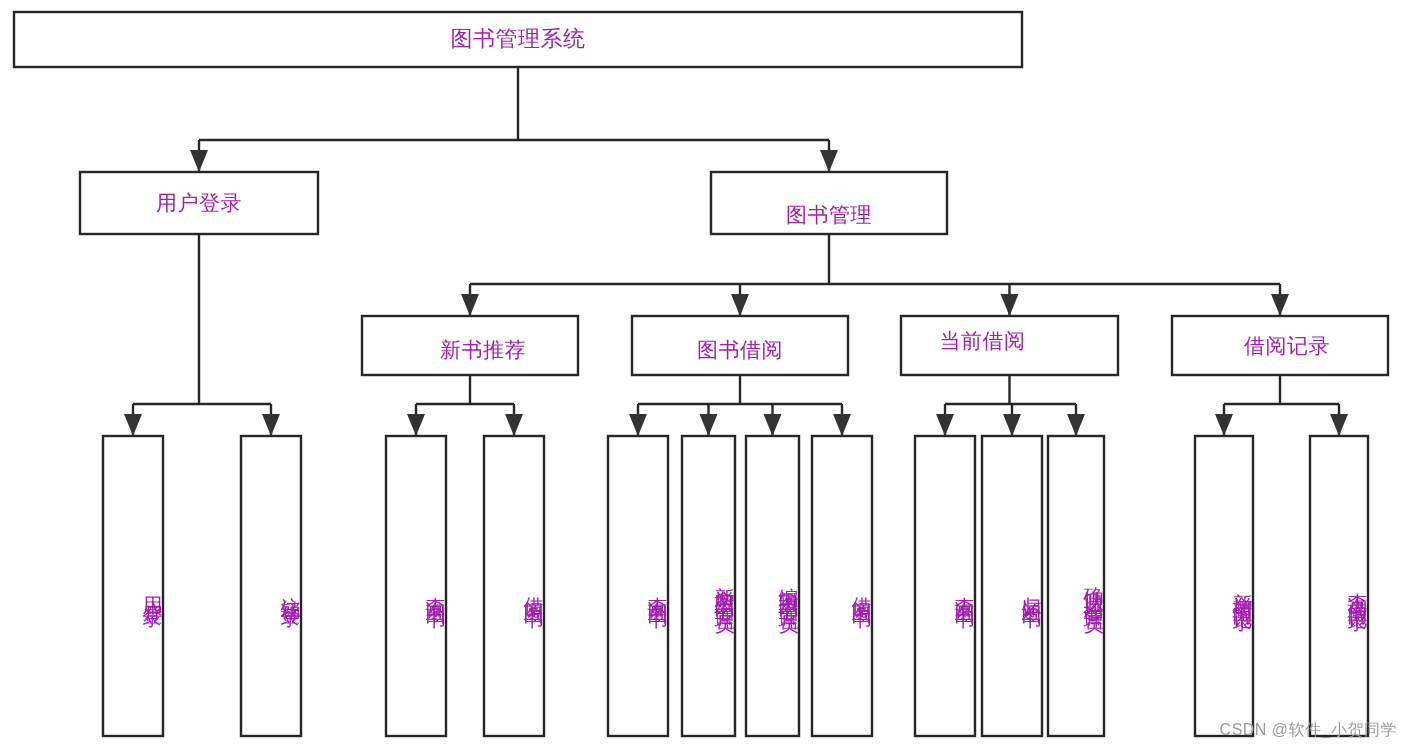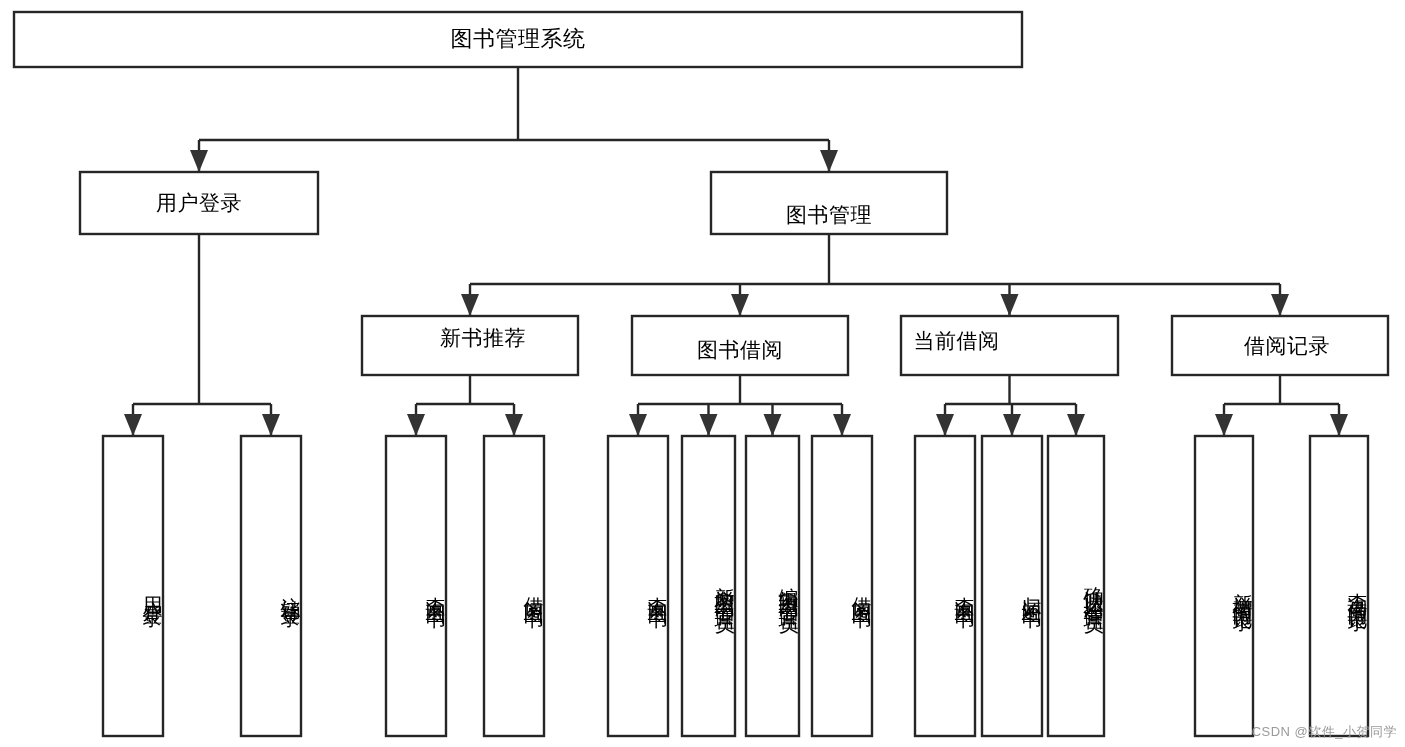--- a/index.html
+++ b/index.html
@@ -38,21 +38,21 @@
   }
   .arrow-head {
     fill: #333333;
     stroke: none;
   }
   .node-label {
     position: absolute;
     display: flex;
     align-items: center;
     justify-content: center;
-    color: #000000;
+    color: #a21caf;
     font-family: "Liberation Sans", "DejaVu Sans", sans-serif;
     box-sizing: border-box;
     pointer-events: none;
   }
   .node-label.horizontal {
     font-size: 21px;
     letter-spacing: 0.5px;
     line-height: 1.2;
   }
   .node-label.horizontal.root {
@@ -65,21 +65,21 @@
     letter-spacing: 4px;
     line-height: 1.0;
     align-items: flex-start;
     padding-top: 6px;
     justify-content: center;
   }
   .watermark {
     position: absolute;
     right: 8px;
     bottom: 6px;
-    font-size: 13px;
+    font-size: 16px;
     color: #9a9a9a;
     font-family: "Liberation Sans", "DejaVu Sans", sans-serif;
     letter-spacing: 0.5px;
     white-space: nowrap;
   }
 </style>
 </head>
 <body>
 
 <div id="diagram-root">
@@ -160,23 +160,23 @@
         <polygon points="1215,414 1233,414 1224,436" class="arrow-head"></polygon>
         <line x1="1339" y1="404" x2="1339" y2="436" class="connector"></line>
         <polygon points="1330,414 1348,414 1339,436" class="arrow-head"></polygon>
       </g>
   </svg>
 
   <div id="labels-layer">
       <div class="node-label horizontal root" style="left: 14px; top: 12px; width: 1008px; height: 55px;">图书管理系统</div>
       <div class="node-label horizontal" style="left: 80px; top: 172px; width: 238px; height: 62px;">用户登录</div>
       <div class="node-label horizontal" style="left: 711px; top: 172px; width: 236px; height: 62px; margin-top: 12px;">图书管理</div>
-      <div class="node-label horizontal" style="left: 362px; top: 308px; width: 242px; height: 59px;">新书推荐</div>
+      <div class="node-label horizontal" style="left: 362px; top: 320px; width: 242px; height: 59px;">新书推荐</div>
       <div class="node-label horizontal" style="left: 632px; top: 316px; width: 216px; height: 68px;">图书借阅</div>
-      <div class="node-label horizontal" style="left: 848px; top: 316px; width: 217px; height: 49px;">当前借阅</div>
+      <div class="node-label horizontal" style="left: 874px; top: 316px; width: 217px; height: 49px;">当前借阅</div>
       <div class="node-label horizontal" style="left: 1172px; top: 316px; width: 230px; height: 59px;">借阅记录</div>
       <div class="node-label vertical" style="left: 103px; top: 436px; width: 60px; height: 300px;">用户登录</div>
       <div class="node-label vertical" style="left: 241px; top: 436px; width: 60px; height: 300px;">注销登录</div>
       <div class="node-label vertical" style="left: 386px; top: 436px; width: 60px; height: 300px;">查询图书</div>
       <div class="node-label vertical" style="left: 484px; top: 436px; width: 60px; height: 300px;">借阅图书</div>
       <div class="node-label vertical" style="left: 608px; top: 436px; width: 60px; height: 300px;">查询图书</div>
       <div class="node-label vertical" style="left: 682px; top: 436px; width: 53px; height: 300px;">新增图书（管理员）</div>
       <div class="node-label vertical" style="left: 746px; top: 436px; width: 53px; height: 300px;">编辑图书（管理员）</div>
       <div class="node-label vertical" style="left: 812px; top: 436px; width: 60px; height: 300px;">借阅图书</div>
       <div class="node-label vertical" style="left: 915px; top: 436px; width: 60px; height: 300px;">查询图书</div>

